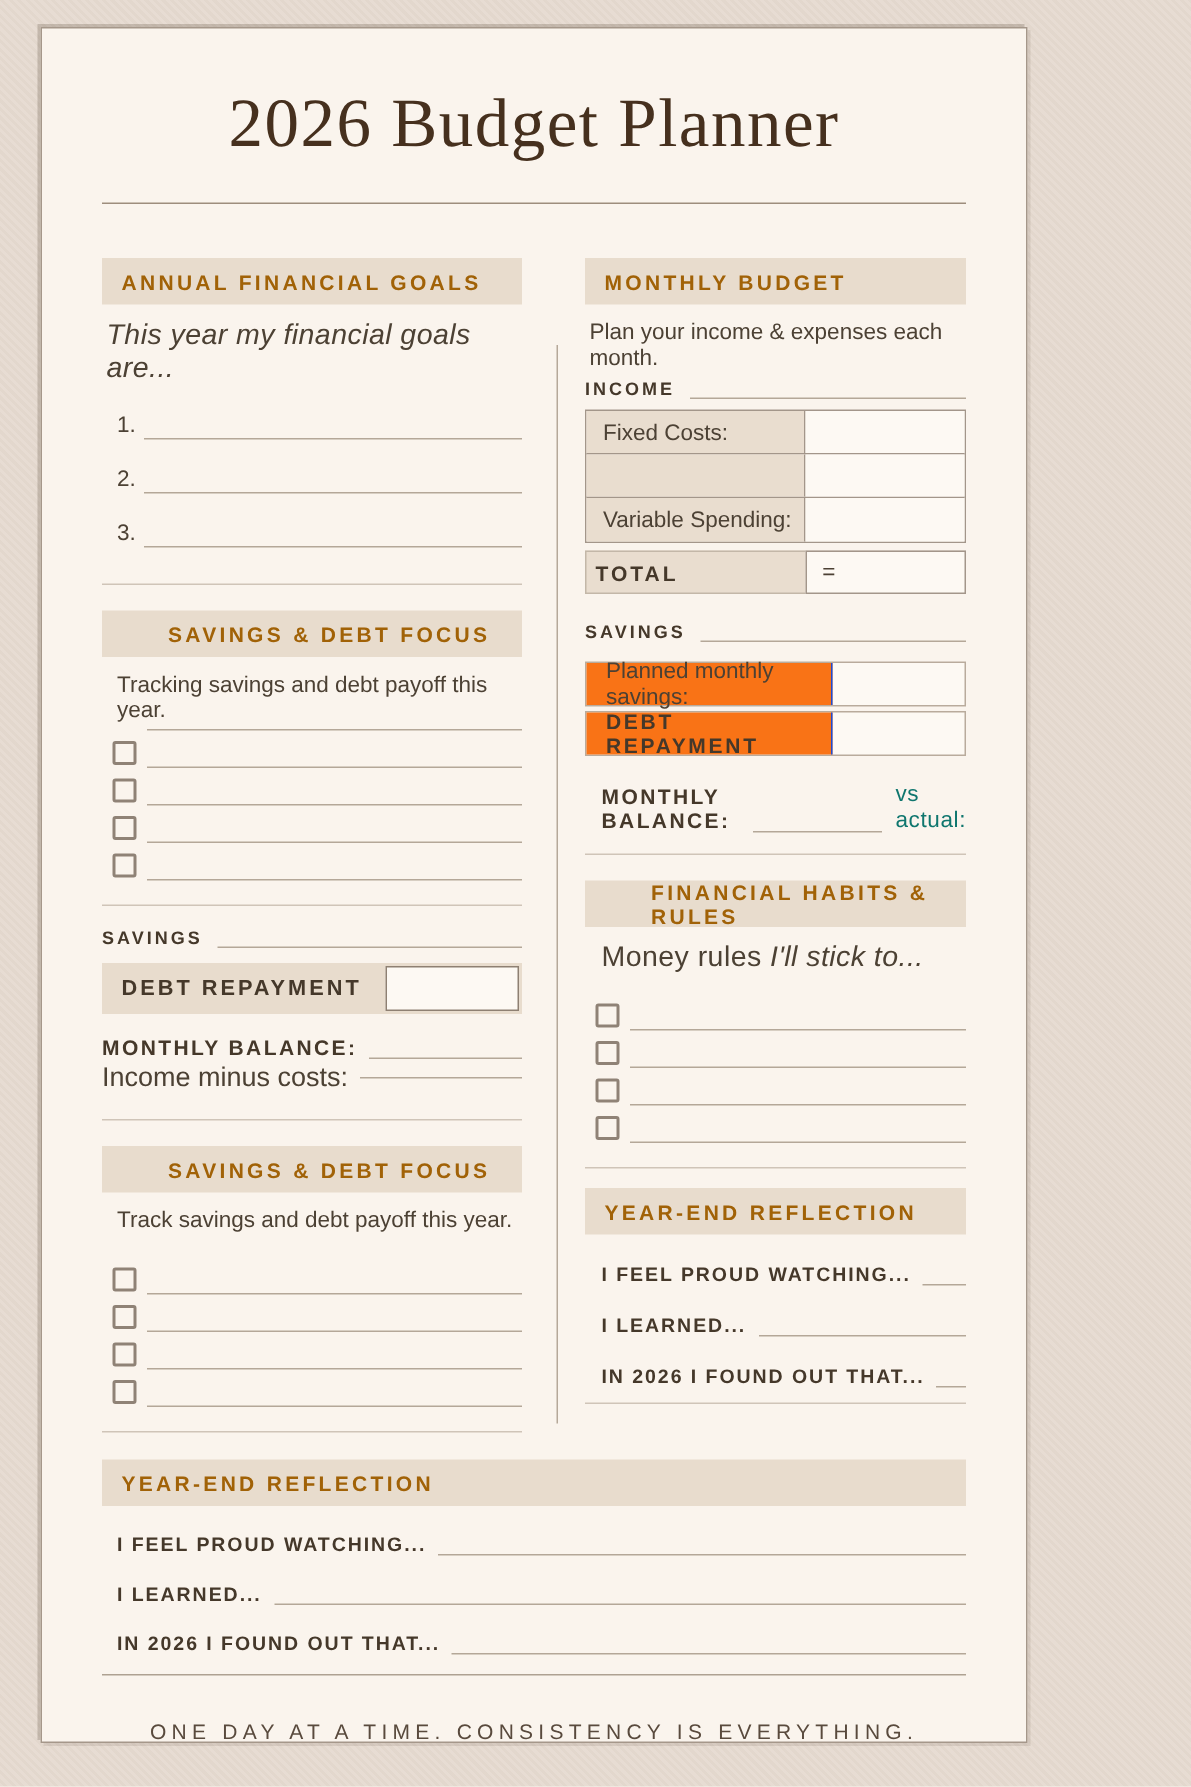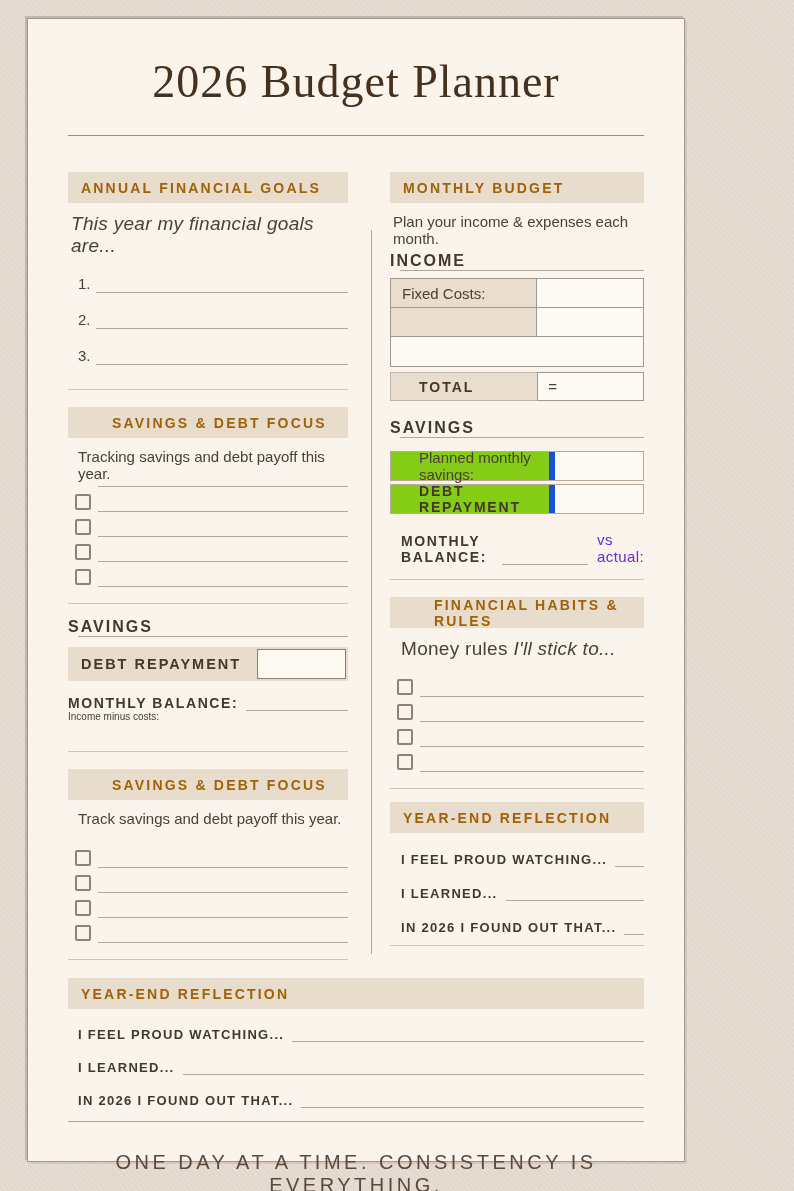--- a/index.html
+++ b/index.html
@@ -42,62 +42,62 @@
 
   .sect-rule { border-top:1px solid #cfc4b8; }
   .mt16 { margin-top:16px; } .mt24 { margin-top:24px; } .mt17 { margin-top:17px;padding-left:44px; }
   .mt14 { margin-top:14px; } .mt10 { margin-top:10px; } .mt13 { margin-top:13px; }
 
   .check-list { margin-top:12px; }
   .lead-line { height:6px; border-bottom:1px solid #b4a798; margin-left:30px; }
   .check-row { display:flex; align-items:flex-end; height:25px; padding-left:7px; }
   .cbox { width:16px; height:16px; flex:none; border:2px solid #8f8276; border-radius:2px; margin:0 7px 2px 0; background:transparent; }
 
-  .lbl-row { display:flex; font-weight:bold; font-size:16px; letter-spacing:2px; color:#45382a;flex-direction:column; }
+  .lbl-row { display:flex; align-items:flex-end; font-weight:bold; font-size:12px; letter-spacing:2px; color:#45382a; }
   .lbl-row .wline { margin-left:10px; }
 
   .bar { position:relative; height:34px; background:#e8dccd; display:flex; align-items:center;
          padding-left:13px; font-weight:bold; font-size:14.5px; letter-spacing:2px; color:#45382a; }
   .bar-input { position:absolute; right:2px; top:2px; bottom:2px; width:89px; background:#fdf9f3; border:1px solid #8e8072; }
 
   .mb-row { display:flex; align-items:flex-end; font-weight:bold; font-size:14px; letter-spacing:1.6px; color:#45382a; }
-  .imc-row { display:flex; align-items:flex-start; height:24px; font-size:10px; color:#4c4134;flex-direction:column; }
+  .imc-row { display:flex; align-items:center; height:24px; font-size:18px; color:#4c4134; }
   .imc-row .wline { margin-left:8px; }
 
   .btable { margin-top:7px; border:1px solid #a3968a; background:#fdf9f3; }
   .btable-row { display:flex; height:29px; border-bottom:1px solid #a3968a; }
   .btable-row:last-child { border-bottom:none; }
   .btable-label { width:58%; flex:none; background:#e9ddcf; border-right:1px solid #a3968a;
                   display:flex; align-items:center; padding-left:11px; font-size:15px; color:#4c4134; }
   .btable-cell { flex:1; background:#fdf9f3; }
 
   .total-row { margin-top:5px; height:29px; background:#e9ddcf; border:1px solid #c3b7a8; display:flex; align-items:center; }
-  .total-label { width:58%; flex:none; padding-left:28px; font-weight:bold; font-size:14px; letter-spacing:2px; color:#45382a; }
+  .total-label { width:58%; flex:none; padding-left:6px; font-weight:bold; font-size:14px; letter-spacing:2px; color:#45382a; }
   .total-cell { flex:1; align-self:stretch; background:#fdf9f3; border:1px solid #a3968a; margin:-1px -1px -1px 0;
                 display:flex; align-items:center; padding-left:10px; font-size:15px; color:#4c4134; }
 
   .pbox { position:relative; height:30px; border:1px solid #b9ab9c; background:#fdf9f3; }
-  .pbox-label { position:absolute; left:0; top:0; bottom:0; width:65%; background:#84cc16; border-right:6px solid #1d4ed8;
-                display:flex; align-items:center; padding-left:28px; font-size:15px; color:#4c4134; }
+  .pbox-label { position:absolute; left:0; top:0; bottom:0; width:65%; background:#f97316; border-right:1px solid #1d4ed8;
+                display:flex; align-items:center; padding-left:13px; font-size:15px; color:#4c4134; }
   .pbox-label.caps { font-weight:bold; font-size:14px; letter-spacing:1.8px; color:#45382a; }
 
   .mbal-row { display:flex; align-items:flex-end; margin-top:17px; padding-left:11px;
               font-weight:bold; font-size:14px; letter-spacing:1.6px; color:#45382a; }
   .mbal-row .short-line { width:86px; flex:none; border-bottom:1px solid #b4a798; margin-left:8px; }
-  .mbal-row .vs { font-weight:normal; font-size:15px; letter-spacing:.4px; color:#6d28d9; margin-left:9px; }
+  .mbal-row .vs { font-weight:normal; font-size:15px; letter-spacing:.4px; color:#0f766e; margin-left:9px; }
 
   .ref-row { display:flex; align-items:flex-end; height:34px; padding-left:11px;
              font-weight:bold; font-size:13px; letter-spacing:1.3px; color:#45382a; }
   .ref-row .wline { margin-left:8px; }
 
   .bottom-sect { margin-top:18px; }
   .bottom-sect .ref-row { height:33px; padding-left:10px; }
 
   .footer-rule { margin-top:13px; border-top:1px solid #aea192; }
-  .footer-quote { margin-top:29px; text-align:center; font-size:20px; letter-spacing:3.5px; color:#594a3d; }
+  .footer-quote { margin-top:29px; text-align:center; font-size:14px; letter-spacing:3.5px; color:#594a3d; }
 </style>
 </head>
 <body>
 
 <div class="card">
 
   <h1 class="title">2026 Budget Planner</h1>
   <div class="title-rule"></div>
 
   <div class="cols">
@@ -209,20 +209,21 @@
       <div class="btable">
         <div class="btable-row">
           <div class="btable-label">Fixed Costs:</div>
           <div class="btable-cell"></div>
         </div>
         <div class="btable-row">
           <div class="btable-label"></div>
           <div class="btable-cell"></div>
         </div>
         <div class="btable-row">
+          <div class="btable-label">Variable Spending:</div>
           <div class="btable-cell"></div>
         </div>
       </div>
 
       <div class="total-row">
         <div class="total-label">TOTAL</div>
         <div class="total-cell">
           <span>=</span>
         </div>
       </div>

